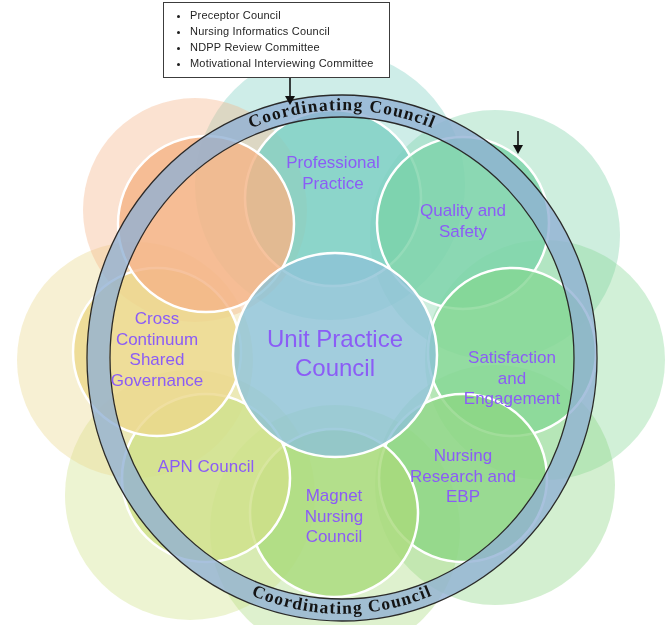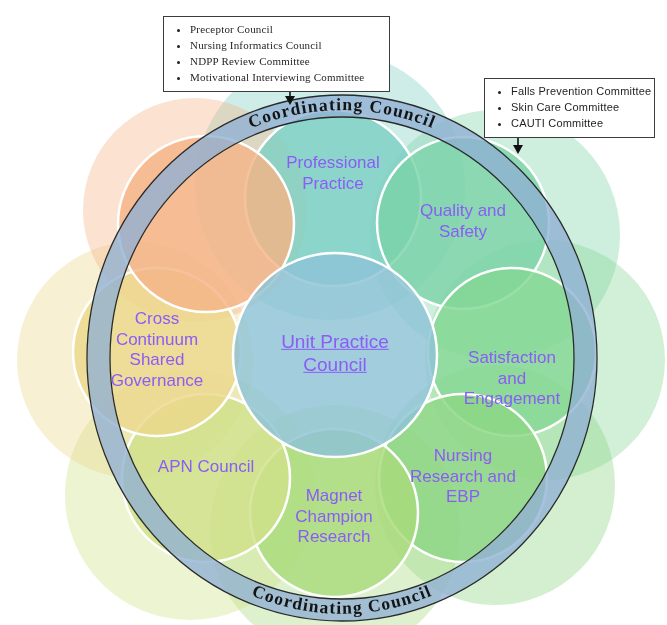--- a/index.html
+++ b/index.html
@@ -6,21 +6,21 @@
   #stage{
     position:relative;width:667px;height:625px;overflow:hidden;background:#ffffff;
     font-family:"Liberation Sans",sans-serif;
   }
   #stage svg{position:absolute;left:0;top:0;}
   .circle-label{
     position:absolute;transform:translate(-50%,-50%);
     text-align:center;color:#8b5cf6;font-size:17px;line-height:1.22;
     z-index:3;pointer-events:none;
   }
-  .center-label{font-size:19px;text-decoration:underline;}
+  .center-label{font-size:24px;}
   .callout{
     position:absolute;background:#ffffff;border:1px solid #3c3c3c;
     z-index:4;box-sizing:border-box;
   }
   .callout ul{
     margin:5px 0 5px 0;padding-left:26px;
   }
   .callout li{
     font-size:11px;color:#1f1f1f;line-height:1.45;letter-spacing:.2px;
     list-style-type:disc;
@@ -82,35 +82,28 @@
       <polygon points="285,96 295,96 290,105" stroke="none"></polygon>
       <line x1="518" y1="131" x2="518" y2="146"></line>
       <polygon points="513,145 523,145 518,154" stroke="none"></polygon>
     </g>
   </svg>
 
   <div class="circle-label" style="left:333px;top:174px;width:150px;">Professional Practice</div>
   <div class="circle-label" style="left:463px;top:222px;width:130px;">Quality and Safety</div>
   <div class="circle-label" style="left:512px;top:352px;width:112px;margin-top:27px;">Satisfaction and Engagement</div>
   <div class="circle-label" style="left:463px;top:477px;width:135px;">Nursing Research and EBP</div>
-  <div class="circle-label" style="left:334px;top:517px;width:100px;">Magnet Champion Research</div>
+  <div class="circle-label" style="left:334px;top:517px;width:100px;">Magnet Nursing Council</div>
   <div class="circle-label" style="left:206px;top:467px;width:140px;">APN Council</div>
   <div class="circle-label" style="left:157px;top:350px;width:112px;">Cross Continuum Shared Governance</div>
   <div class="circle-label center-label" style="left:335px;top:353px;width:150px;">Unit Practice Council</div>
 
-  <div class="callout" style="left:163px;top:16px;width:227px;min-height:66px;font-family:Liberation Serif, serif;">
+  <div class="callout" style="left:163px;top:2px;width:227px;min-height:66px;">
     <ul>
       <li>Preceptor Council</li>
       <li>Nursing Informatics Council</li>
       <li>NDPP Review Committee</li>
       <li>Motivational Interviewing Committee</li>
     </ul>
   </div>
 
-  <div class="callout" style="left:484px;top:78px;width:171px;min-height:52px;">
-    <ul>
-      <li>Falls Prevention Committee</li>
-      <li>Skin Care Committee</li>
-      <li>CAUTI Committee</li>
-    </ul>
-  </div>
 
 </div>
 
 </body></html>

